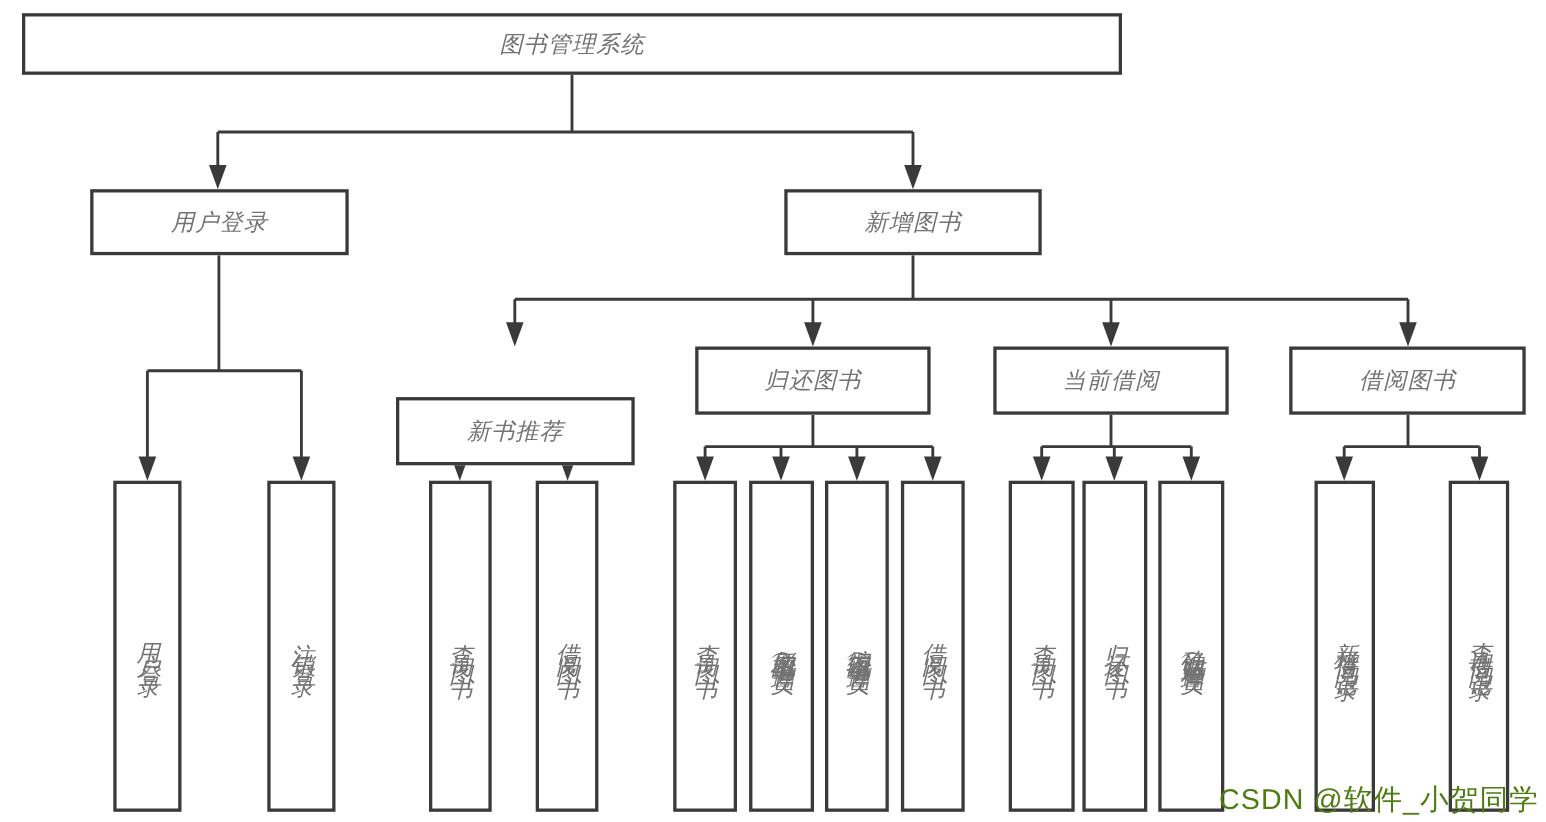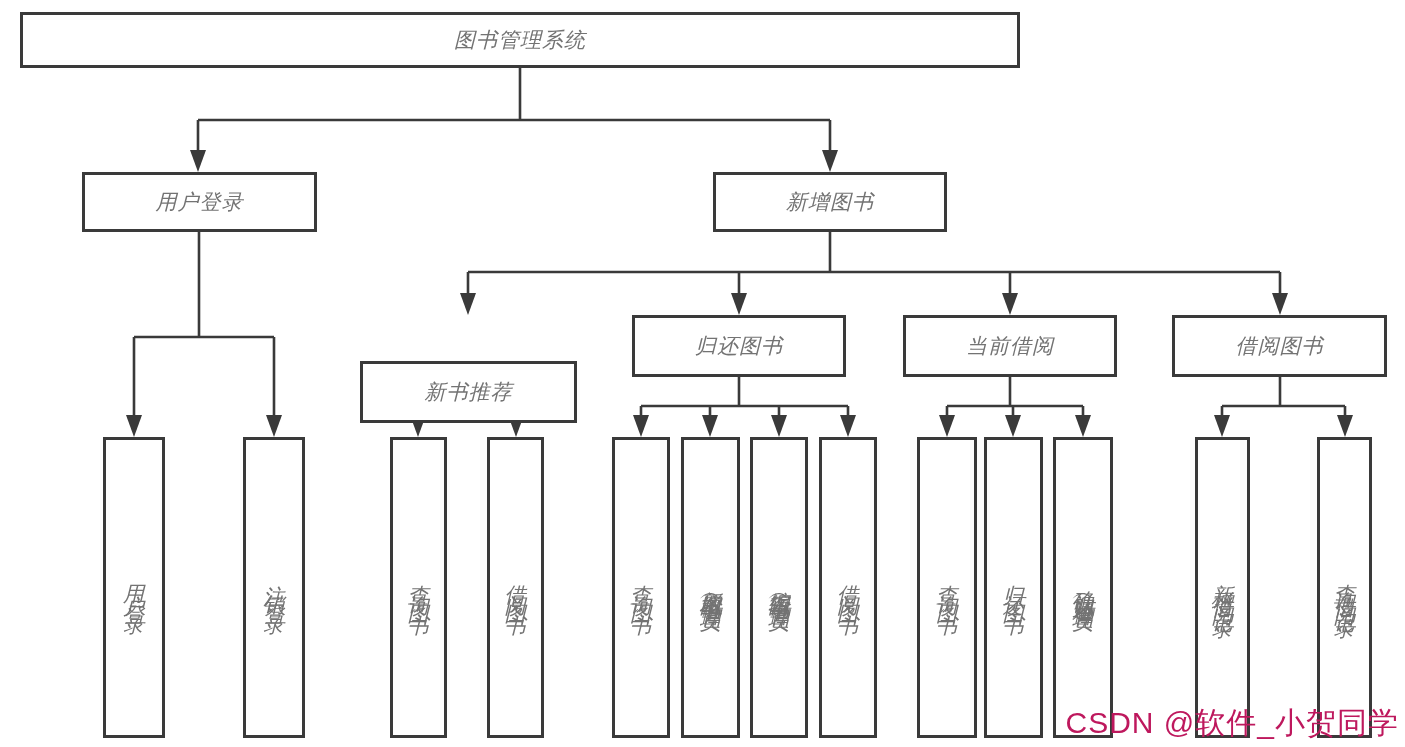--- a/index.html
+++ b/index.html
@@ -70,22 +70,22 @@
   .n-leaf-cb-query     { left: 917px;  width: 60px; }
   .n-leaf-cb-return    { left: 984px;  width: 59px; }
   .n-leaf-cb-confirm   { left: 1053px; width: 60px; }
   .n-leaf-br-add       { left: 1195px; width: 55px; }
   .n-leaf-br-query     { left: 1317px; width: 55px; }
 
   .watermark {
     position: absolute;
     right: 6px;
     bottom: 3px;
-    font-size: 30px;
-    color: #be185d;
+    font-size: 26px;
+    color: #4d7c0f;
     letter-spacing: 1px;
     z-index: 3;
     white-space: nowrap;
     margin-left: 48px;
   }
 </style>
 </head>
 <body>
 
 <div class="canvas">

